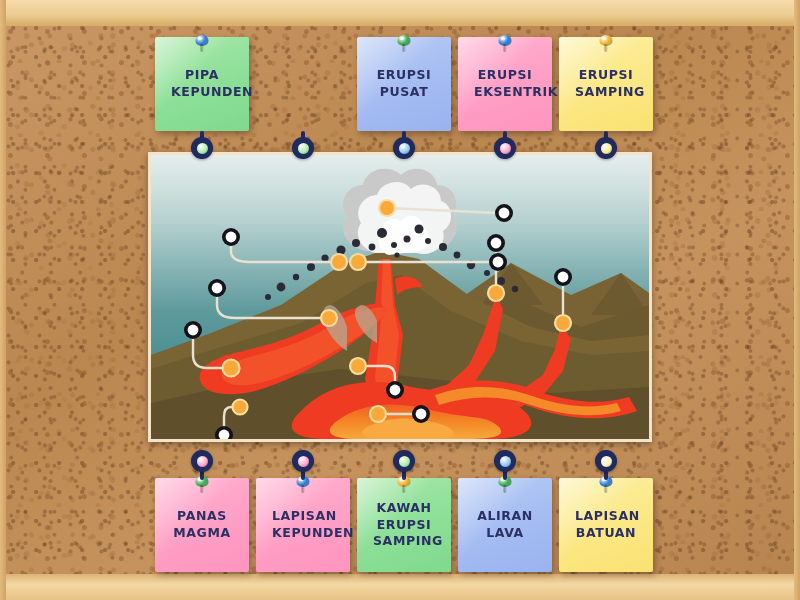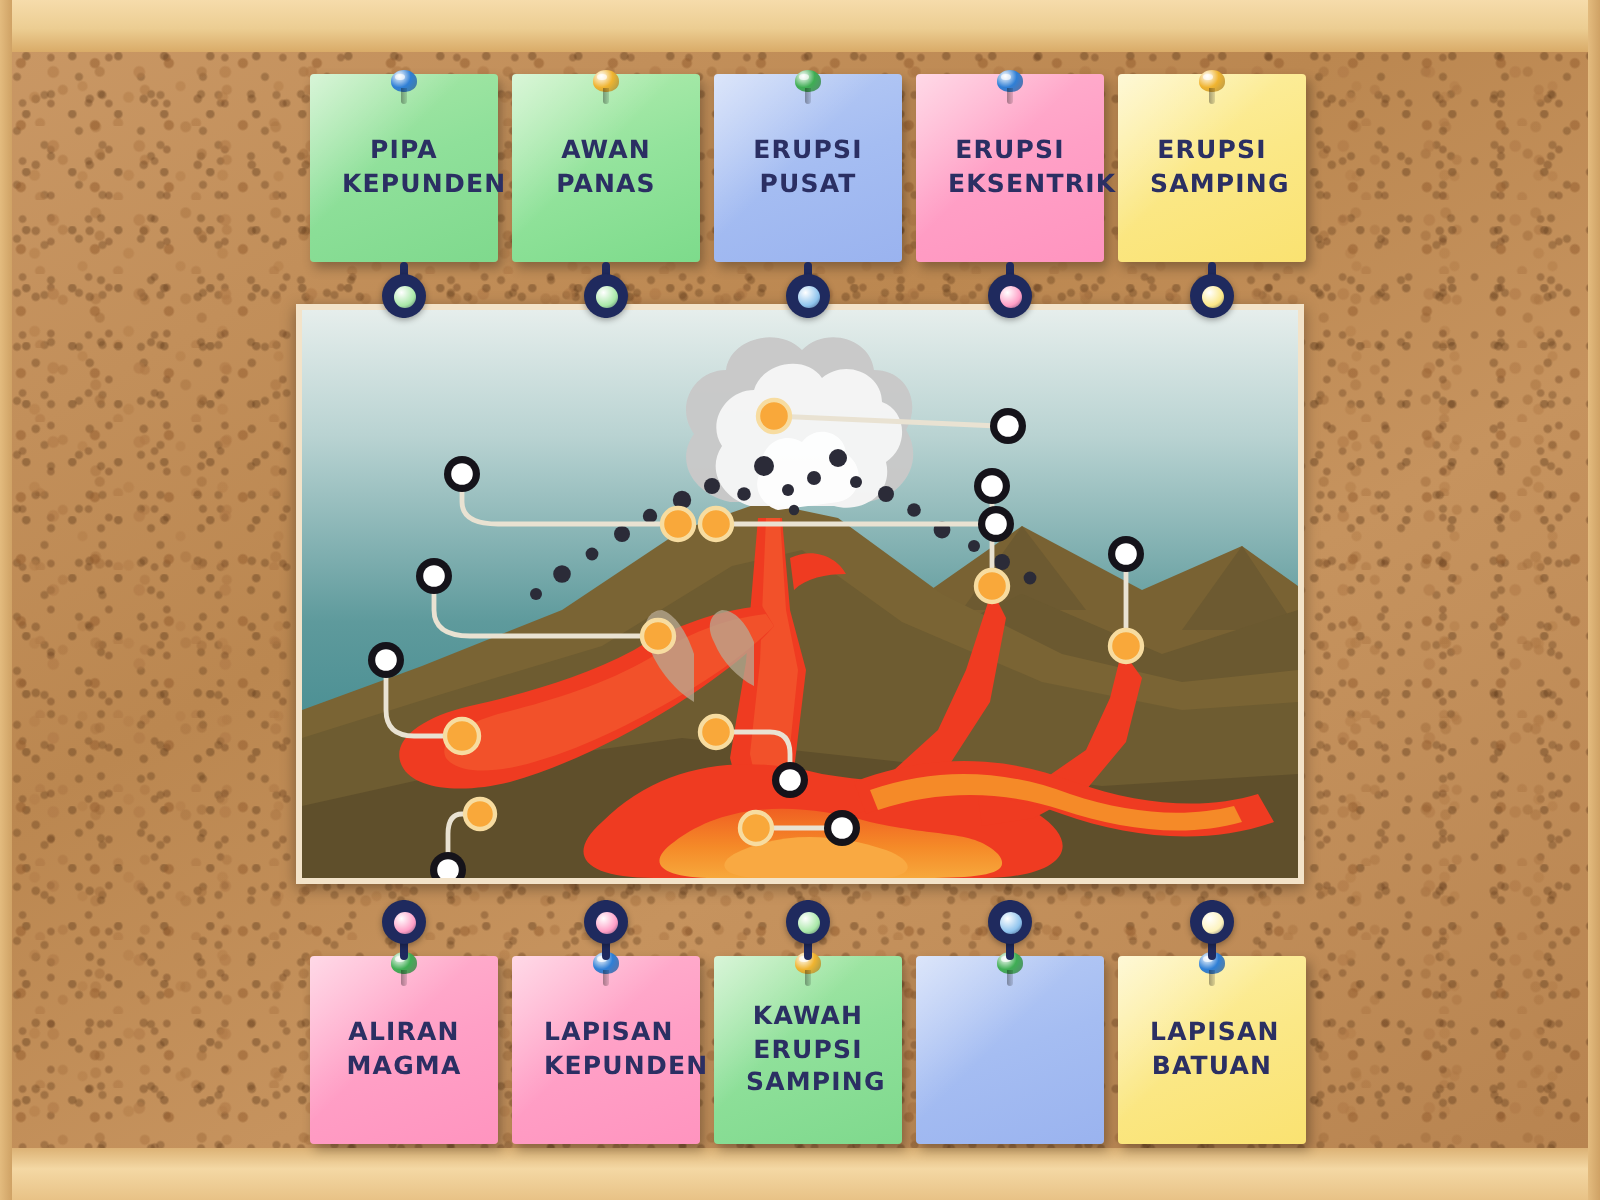--- a/index.html
+++ b/index.html
@@ -313,28 +313,20 @@
       </span>
       <span class="lbl">PIPA
 KEPUNDEN</span>
     </div>
     <div class="stem down" style="left: 191px; top: 131px; height: 28px;">
       <div class="line"></div>
       <div class="socket">
         <i style="background: radial-gradient(circle at 34% 30%, rgb(255, 255, 255) 0%, rgb(169, 232, 168) 62%, rgba(0, 0, 0, 0.25) 120%);"></i>
       </div>
     </div>
-    <div class="note n-green2" style="left: 256px; top: 37px;">
-      <span class="pin">
-        <span class="head" style="background: radial-gradient(circle at 32% 28%, rgb(255, 255, 255) 0%, rgb(240, 180, 48) 48%, rgba(0, 0, 0, 0.45) 130%);"></span>
-        <span class="needle"></span>
-      </span>
-      <span class="lbl">AWAN
-PANAS</span>
-    </div>
     <div class="stem down" style="left: 292px; top: 131px; height: 28px;">
       <div class="line"></div>
       <div class="socket">
         <i style="background: radial-gradient(circle at 34% 30%, rgb(255, 255, 255) 0%, rgb(169, 232, 168) 62%, rgba(0, 0, 0, 0.25) 120%);"></i>
       </div>
     </div>
     <div class="note n-blue" style="left: 357px; top: 37px;">
       <span class="pin">
         <span class="head" style="background: radial-gradient(circle at 32% 28%, rgb(255, 255, 255) 0%, rgb(63, 174, 84) 48%, rgba(0, 0, 0, 0.45) 130%);"></span>
         <span class="needle"></span>
@@ -374,21 +366,21 @@
       <div class="line"></div>
       <div class="socket">
         <i style="background: radial-gradient(circle at 34% 30%, rgb(255, 255, 255) 0%, rgb(251, 232, 135) 62%, rgba(0, 0, 0, 0.25) 120%);"></i>
       </div>
     </div>
     <div class="note n-pink" style="left: 155px; top: 478px;">
       <span class="pin">
         <span class="head" style="background: radial-gradient(circle at 32% 28%, rgb(255, 255, 255) 0%, rgb(63, 174, 84) 48%, rgba(0, 0, 0, 0.45) 130%);"></span>
         <span class="needle"></span>
       </span>
-      <span class="lbl">ALIRAN
+      <span class="lbl">PANAS
 MAGMA</span>
     </div>
     <div class="stem up" style="left: 191px; top: 450px; height: 30px;">
       <div class="line"></div>
       <div class="socket">
         <i style="background: radial-gradient(circle at 34% 30%, rgb(255, 255, 255) 0%, rgb(255, 158, 198) 62%, rgba(0, 0, 0, 0.25) 120%);"></i>
       </div>
     </div>
     <div class="note n-pink" style="left: 256px; top: 478px;">
       <span class="pin">
@@ -417,20 +409,22 @@
       <div class="line"></div>
       <div class="socket">
         <i style="background: radial-gradient(circle at 34% 30%, rgb(255, 255, 255) 0%, rgb(169, 232, 168) 62%, rgba(0, 0, 0, 0.25) 120%);"></i>
       </div>
     </div>
     <div class="note n-blue" style="left: 458px; top: 478px;">
       <span class="pin">
         <span class="head" style="background: radial-gradient(circle at 32% 28%, rgb(255, 255, 255) 0%, rgb(63, 174, 84) 48%, rgba(0, 0, 0, 0.45) 130%);"></span>
         <span class="needle"></span>
       </span>
+      <span class="lbl">ALIRAN
+LAVA</span>
     </div>
     <div class="stem up" style="left: 494px; top: 450px; height: 30px;">
       <div class="line"></div>
       <div class="socket">
         <i style="background: radial-gradient(circle at 34% 30%, rgb(255, 255, 255) 0%, rgb(143, 196, 238) 62%, rgba(0, 0, 0, 0.25) 120%);"></i>
       </div>
     </div>
     <div class="note n-yellow" style="left: 559px; top: 478px; align-items: center;">
       <span class="pin">
         <span class="head" style="background: radial-gradient(circle at 32% 28%, rgb(255, 255, 255) 0%, rgb(47, 127, 214) 48%, rgba(0, 0, 0, 0.45) 130%);"></span>

